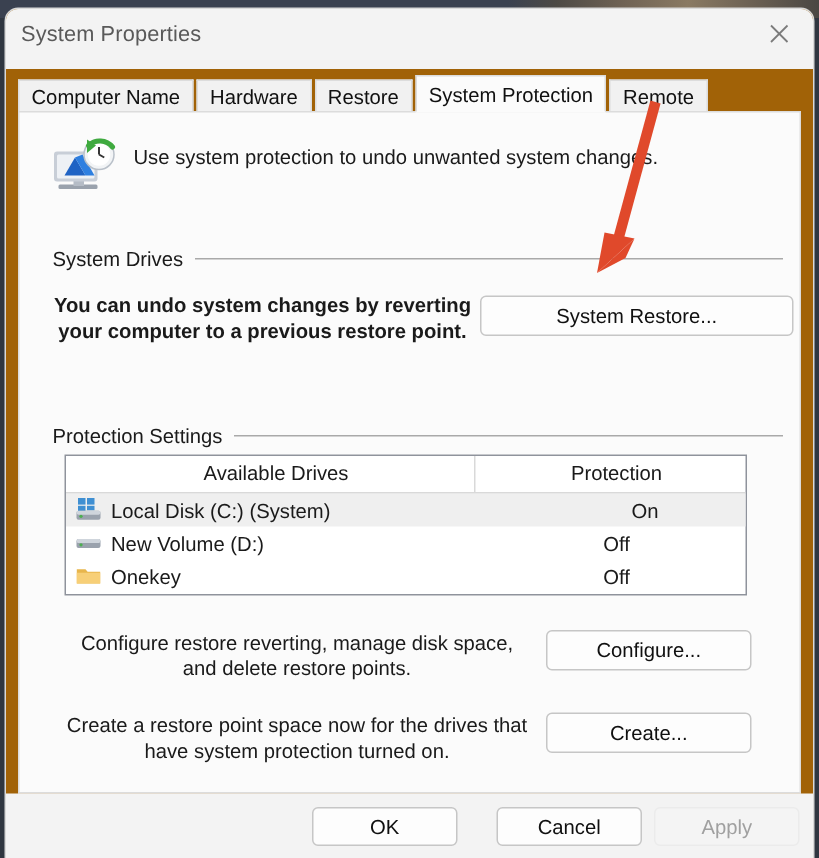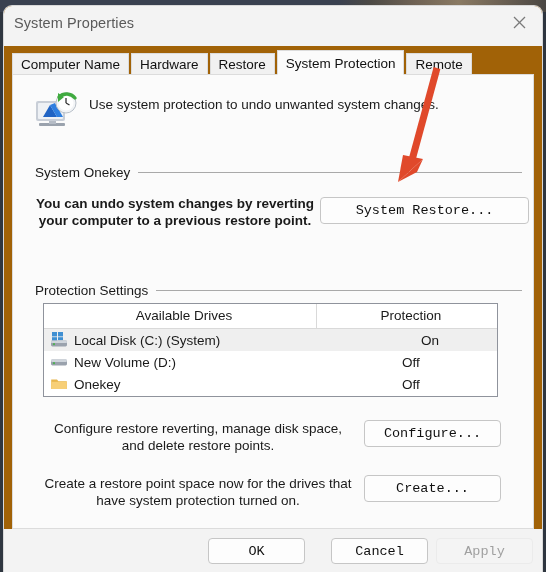--- a/index.html
+++ b/index.html
@@ -166,21 +166,21 @@
   #restore-desc { left: 22px; top: 120px; width: 280px; font-weight: bold; }
 
   
   .btn {
     position: absolute;
     background: #fdfdfd;
     border: 1px solid #c6c6c6;
     border-radius: 4px;
     font-size: 13.5px;
     color: #101010;
-    font-family: Liberation Mono, monospace;
+    font-family: Liberation Sans, sans-serif;
     display: flex;
     align-items: center;
     justify-content: center;
     box-sizing: border-box;
     cursor: default;
   }
   .btn.disabled {
     background: #f4f4f4;
     border-color: #ebebeb;
     color: #a0a0a0;
@@ -323,21 +323,21 @@
           <line x1="33" y1="12" x2="36.5" y2="14" stroke="#333" stroke-width="1.3"></line>
 
           <path d="M26,6 A11,11 0 0 1 42,7" fill="none" stroke="#3faa3f" stroke-width="3.4" stroke-linecap="round"></path>
           <polygon points="25,2 25,11 31,6" fill="#3faa3f"></polygon>
         </svg>
       </div>
       <div id="header-text">Use system protection to undo unwanted system changes.</div>
     </div>
 
     <div class="group-label-row" id="system-restore-group">
-      <span class="group-label">System Onekey</span>
+      <span class="group-label">System Drives</span>
       <span class="group-rule"></span>
     </div>
 
     <div class="body-text" id="restore-desc">You can undo system changes by reverting your computer to a previous restore point.</div>
 
     <div class="btn" id="system-restore-button">System Restore...</div>
 
     <div class="group-label-row" id="protection-settings-group">
       <span class="group-label">Protection Settings</span>
       <span class="group-rule"></span>

